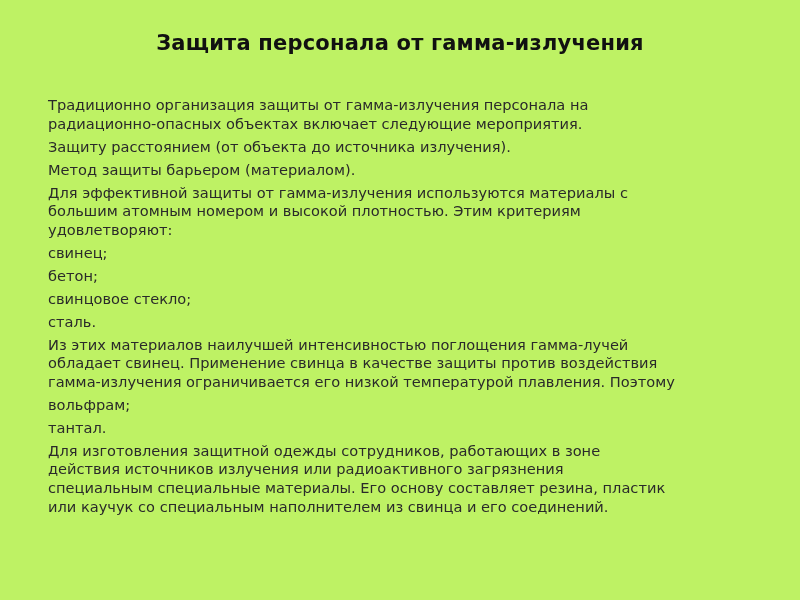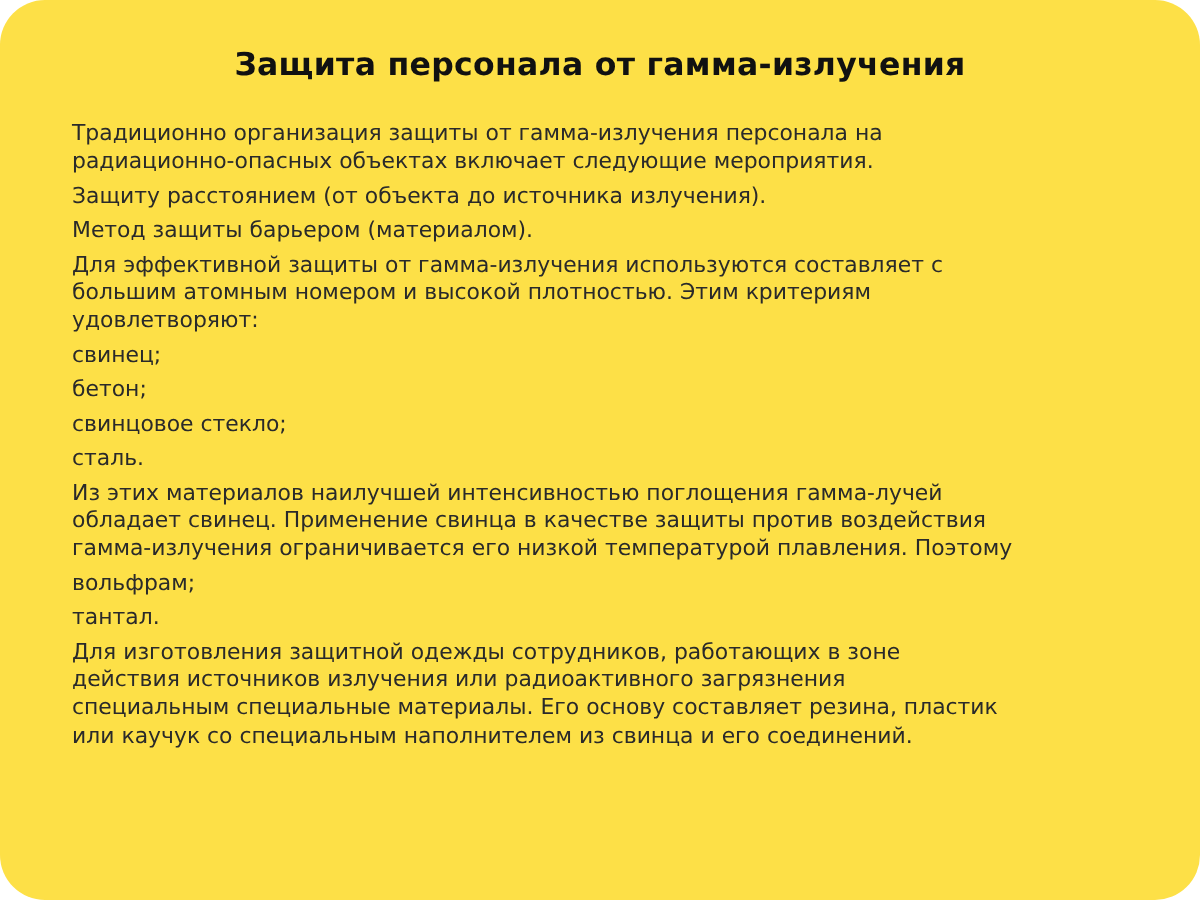--- a/index.html
+++ b/index.html
@@ -14,39 +14,38 @@
       position: relative;
       font-family: "DejaVu Sans", sans-serif;
       color: #1a1a1a;
     }
     .slide {
       position: absolute;
       left: 0;
       top: 0;
       width: 800px;
       height: 600px;
-      background: #fde047;
-      border-radius: 30px;
+      background: #bef264;
     }
     .title {
       position: absolute;
       left: 0;
       top: 31px;
       width: 800px;
       text-align: center;
       font-family: "DejaVu Sans", sans-serif;
       font-weight: bold;
       font-size: 21px;
       color: #111111;
       letter-spacing: 0.2px;
     }
     .content {
       position: absolute;
       left: 48px;
-      top: 80px;
+      top: 96px;
       width: 720px;
       font-family: "DejaVu Sans", sans-serif;
       font-size: 14.6px;
       line-height: 18.6px;
       color: #2a2a2a;
     }
     .para {
       margin: 0 0 4.4px 0;
       white-space: nowrap;
     }
@@ -65,21 +64,21 @@
       <span class="line">Традиционно организация защиты от гамма-излучения персонала на</span>
       <span class="line">радиационно-опасных объектах включает следующие мероприятия.</span>
     </p>
     <p class="para">
       <span class="line">Защиту расстоянием (от объекта до источника излучения).</span>
     </p>
     <p class="para">
       <span class="line">Метод защиты барьером (материалом).</span>
     </p>
     <p class="para">
-      <span class="line">Для эффективной защиты от гамма-излучения используются составляет с</span>
+      <span class="line">Для эффективной защиты от гамма-излучения используются материалы с</span>
       <span class="line">большим атомным номером и высокой плотностью. Этим критериям</span>
       <span class="line">удовлетворяют:</span>
     </p>
     <p class="para">
       <span class="line">свинец;</span>
     </p>
     <p class="para">
       <span class="line">бетон;</span>
     </p>
     <p class="para">

